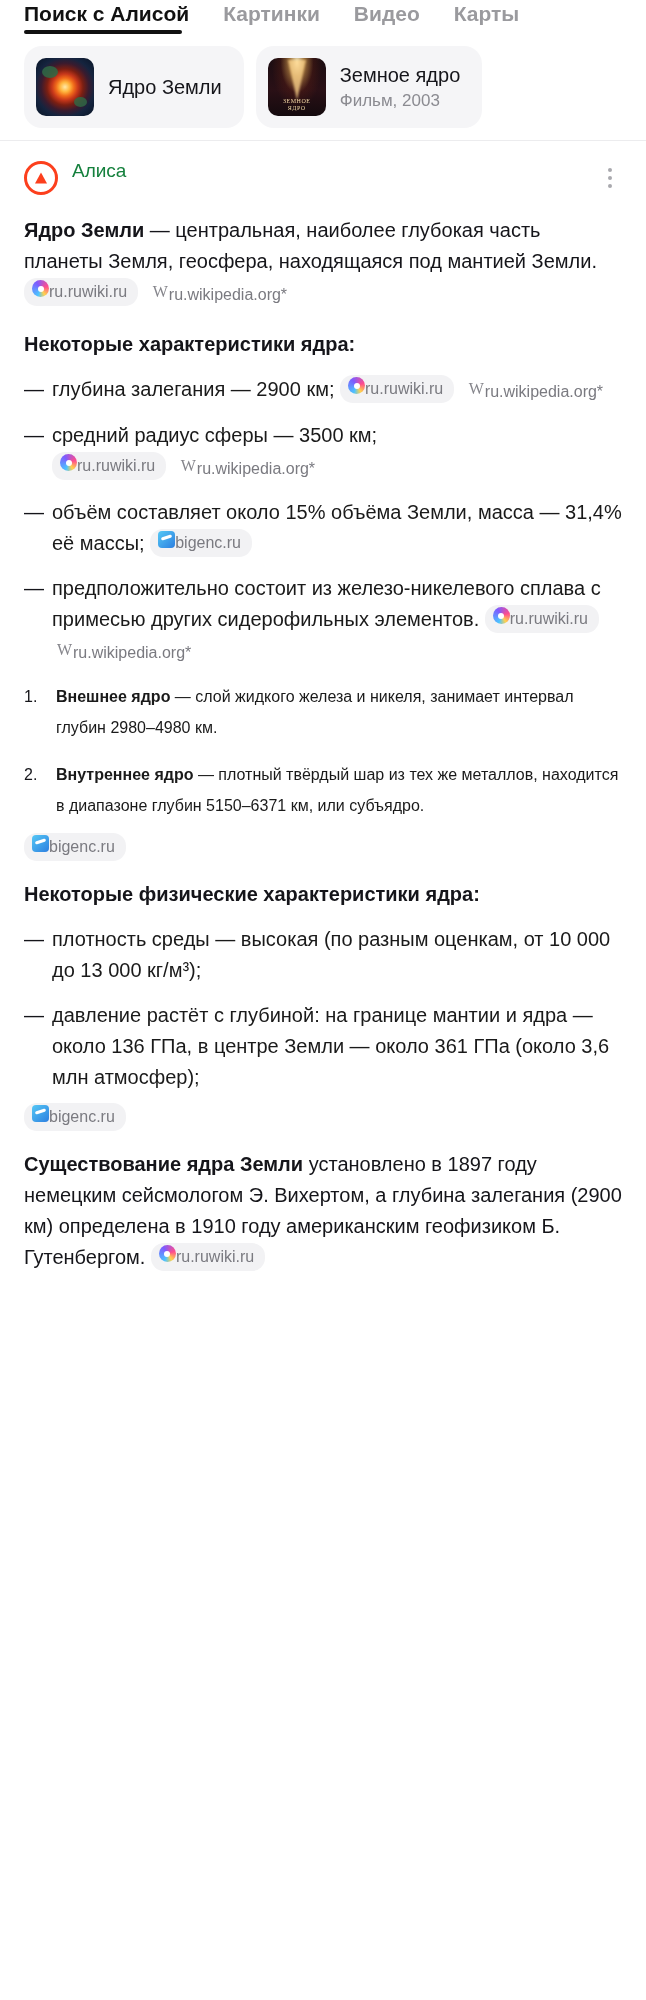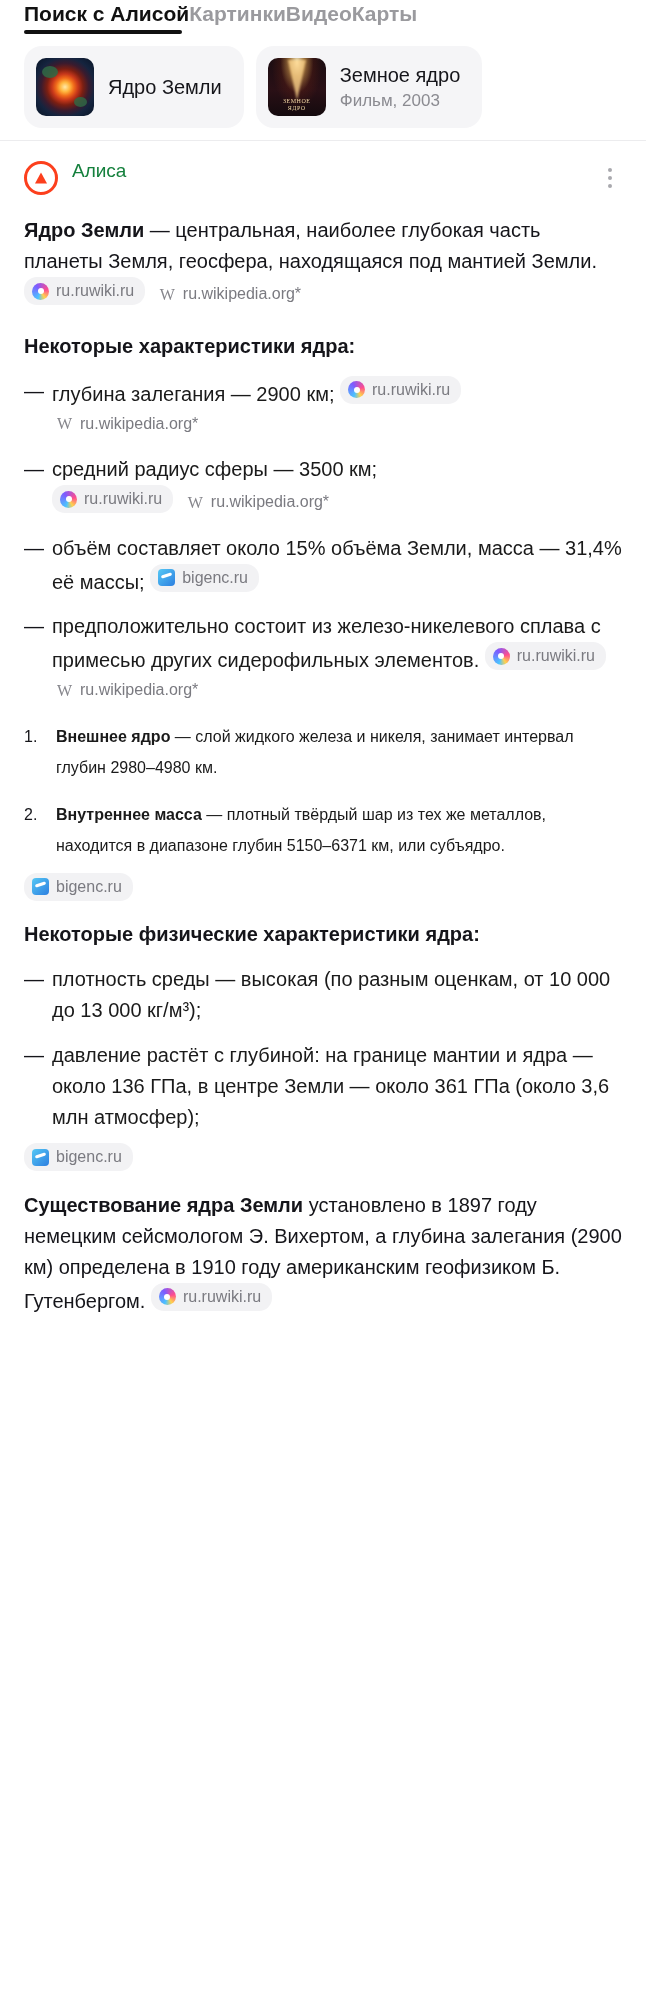--- a/index.html
+++ b/index.html
@@ -16,20 +16,21 @@
   }
 
   
   .tabbar {
     position: relative;
     height: 36px;
     background: #ffffff;
     display: flex;
     align-items: flex-start;
     padding: 0 24px;
+    gap: 34px;
     overflow: hidden;
   }
   .tab {
     font-size: 21px;
     font-weight: 700;
     color: #9a9a9e;
     line-height: 28px;
     white-space: nowrap;
     padding-bottom: 8px;
   }
@@ -247,22 +248,22 @@
   ol.numlist > li::before {
     content: counter(li) ".";
     position: absolute;
     left: 0; top: 0;
     color: #15151a;
   }
 
   
   .chip {
     display: inline-flex;
-    align-items: center;
-    gap: 7px;
+    align-items: flex-start;
+    gap: 0;
     background: #f2f2f4;
     border-radius: 13px;
     padding: 2px 11px 2px 8px;
     font-size: 16px;
     line-height: 24px;
     color: #7a7a80;
     vertical-align: 2px;
     white-space: nowrap;
     margin-right: 4px;
   }
@@ -421,21 +422,21 @@
         </span>
     </li>
   </ul>
 
 
   <ol class="numlist">
     <li>
       <span class="b">Внешнее ядро</span><span> — слой жидкого железа и никеля, занимает интервал глубин 2980–4980 км.</span>
     </li>
     <li>
-      <span class="b">Внутреннее масса</span><span> — плотный твёрдый шар из тех же металлов, находится в диапазоне глубин 5150–6371 км, или субъядро.</span>
+      <span class="b">Внутреннее ядро</span><span> — плотный твёрдый шар из тех же металлов, находится в диапазоне глубин 5150–6371 км, или субъядро.</span>
     </li>
   </ol>
 
   <div class="chipline">
     <span class="chip">
         <span class="chip-ico ico-bigenc"></span>
         <span>bigenc.ru</span>
       </span>
   </div>
 

